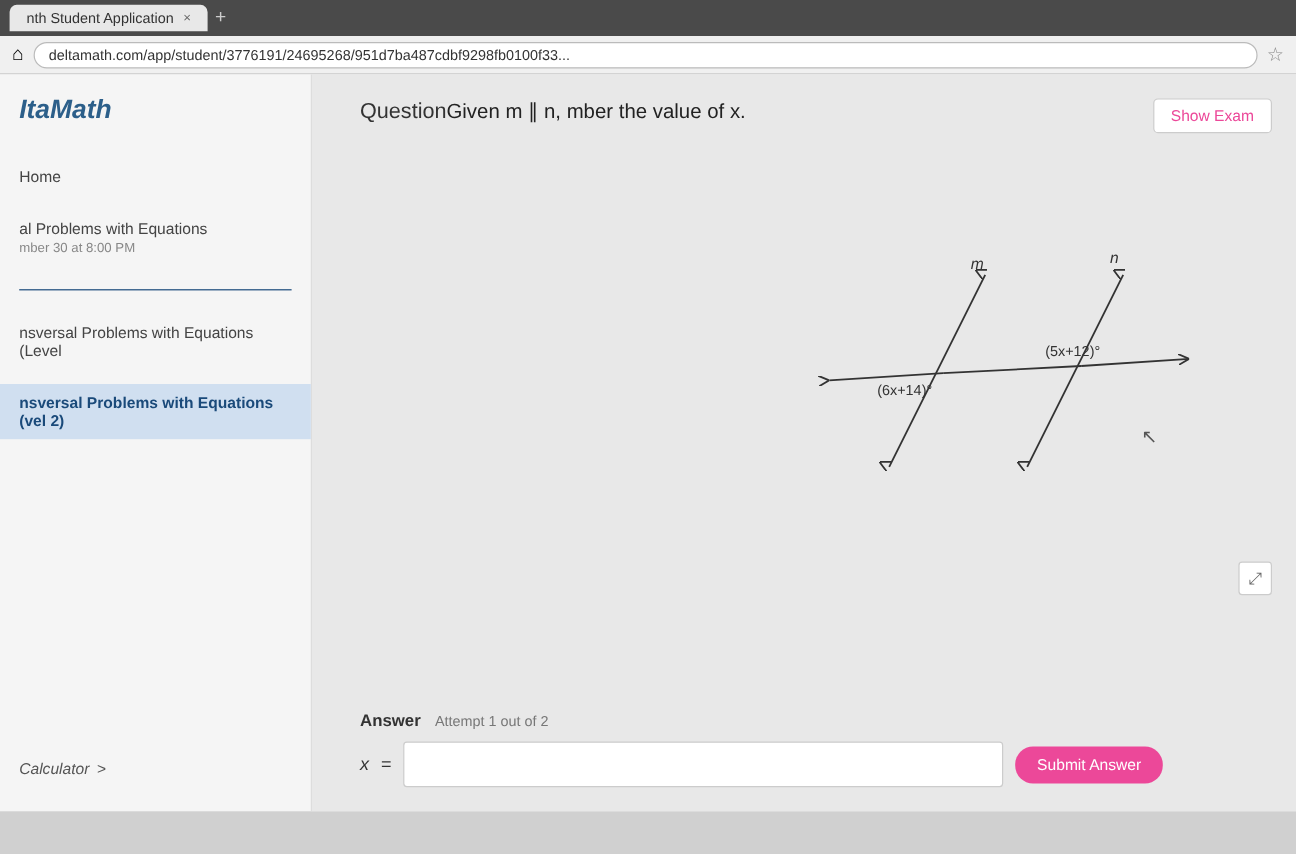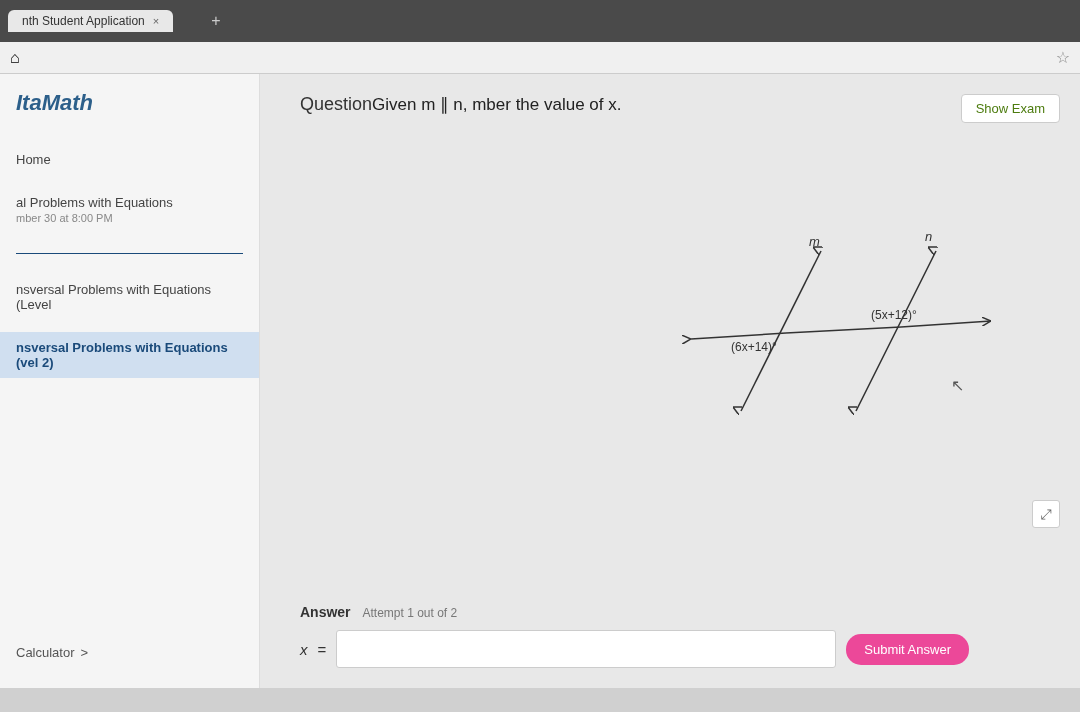--- a/index.html
+++ b/index.html
@@ -1,23 +1,22 @@
 <!DOCTYPE html>
 <html><head>
   <meta charset="utf-8">
   <style>
     * { box-sizing: border-box; margin: 0; padding: 0; }
     body { font-family: Arial, sans-serif; background: #d0d0d0; width: 1080px; height: 712px; overflow: hidden; position: relative; }
     .tab-bar {
       background: #4a4a4a;
-      height: 42px;
+      height: 30px;
       display: flex;
       align-items: center;
       padding: 0 8px;
-      gap: 32px;
     }
     .tab {
       background: #e8e8e8;
       border-radius: 6px 6px 0 0;
       padding: 4px 14px;
       font-size: 12px;
       color: #333;
       display: flex;
       align-items: center;
       gap: 8px;
@@ -77,20 +76,21 @@
     }
     .sidebar-item.active { background: #d0dff0; color: #1a4a7a; font-weight: bold; }
     .sidebar-divider {
       height: 1px;
       background: #1a4a7a;
       margin: 8px 16px;
     }
     .sidebar-bottom {
       margin-top: auto;
       padding: 12px 16px;
+      font-style: italic;
     }
     .calculator-btn {
       font-size: 13px;
       color: #555;
       cursor: pointer;
       display: flex;
       align-items: center;
       gap: 6px;
     }
 
@@ -125,21 +125,21 @@
       font-weight: normal;
       color: #333;
     }
 
     .show-exam-btn {
       background: white;
       border: 1px solid #ccc;
       border-radius: 4px;
       padding: 6px 14px;
       font-size: 13px;
-      color: #4d7c0f;
+      color: #ec4899;
       cursor: pointer;
       position: absolute;
       right: 20px;
       top: 20px;
     }
 
     .question-text {
       font-size: 17px;
       color: #222;
       margin-bottom: 20px;
@@ -163,20 +163,21 @@
     
     .answer-area {
       background: #e8e8e8;
       padding: 16px 40px 20px 40px;
     }
 
     .answer-header {
       font-size: 14px;
       color: #333;
       margin-bottom: 10px;
+      margin-top: 20px;
     }
     .answer-header .attempt-text {
       font-size: 12px;
       color: #777;
       margin-left: 8px;
     }
 
     .answer-row {
       display: flex;
       align-items: center;
@@ -239,20 +240,21 @@
 <div>
   <div class="tab-bar">
     <div class="tab">
       <span>nth Student Application</span>
       <span class="tab-close">×</span>
     </div>
     <span class="tab-plus">+</span>
   </div>
   <div class="address-bar-row">
     <span>⌂</span>
+    <div class="address-bar">deltamath.com/app/student/3776191/24695268/951d7ba487cdbf9298fb0100f33...</div>
     <span class="star-btn">☆</span>
   </div>
 </div>
 
 <div class="app-container">
 
   <div class="sidebar">
     <div class="sidebar-logo">ItaMath</div>
 
     <div class="sidebar-item">

